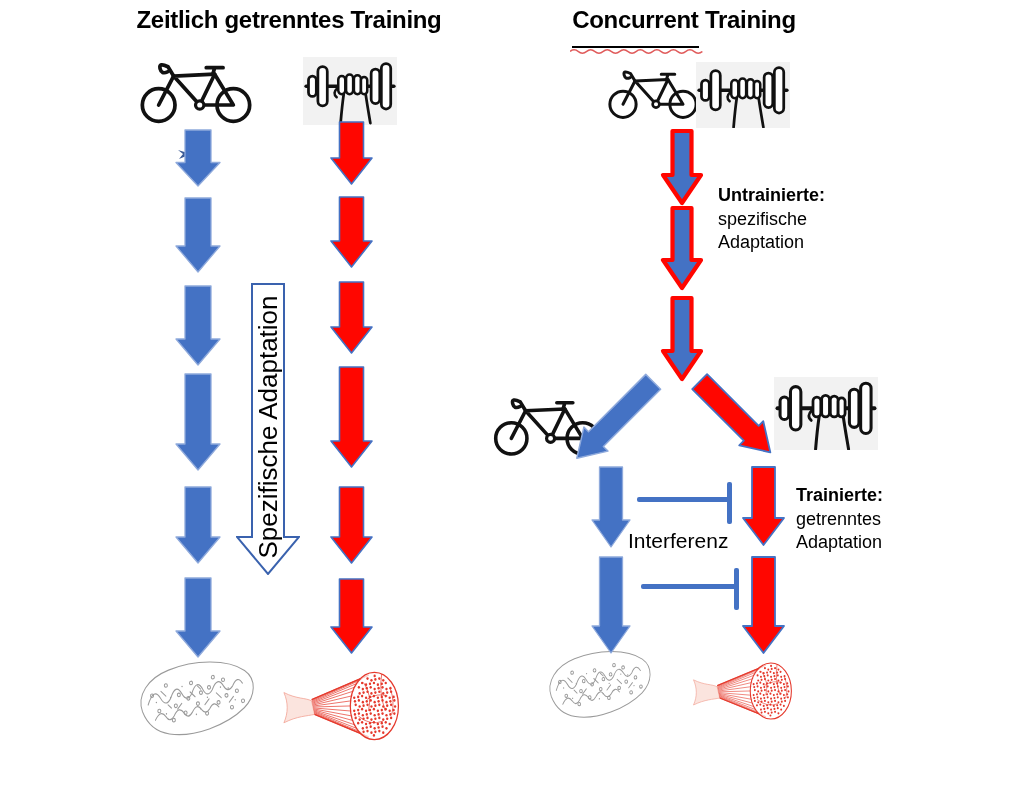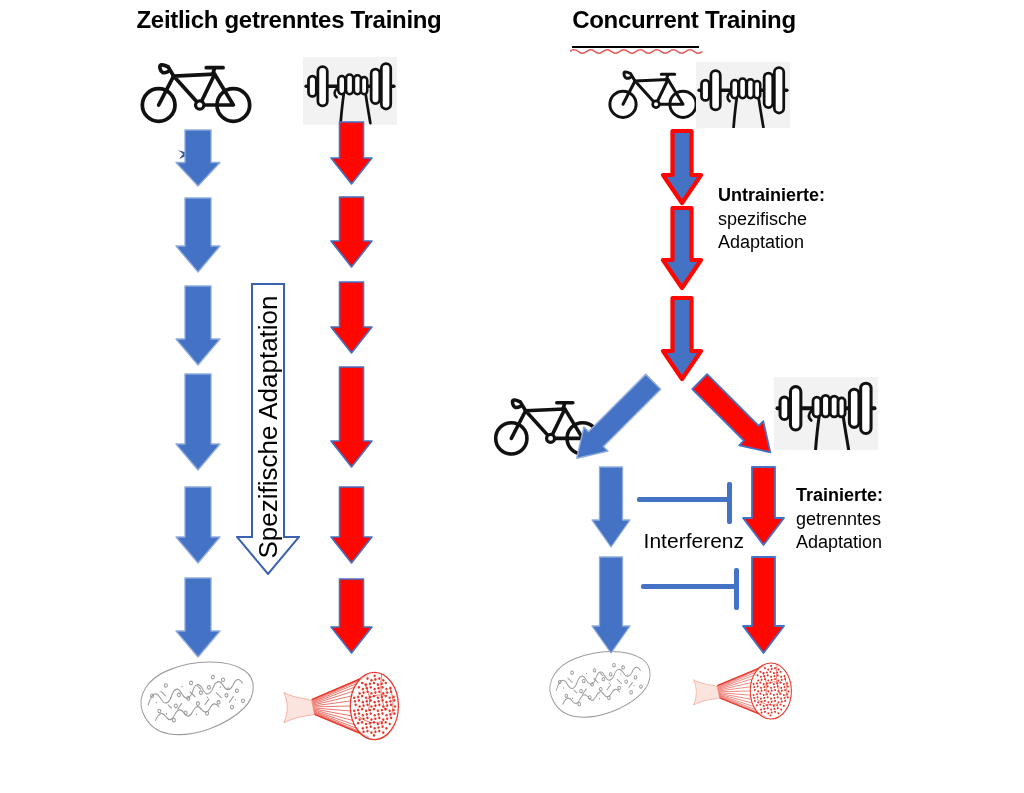--- a/index.html
+++ b/index.html
@@ -3,21 +3,21 @@
 <meta charset="utf-8">
 <style>
   html,body{margin:0;padding:0;background:#fff;}
   .canvas{position:relative;width:1024px;height:784px;background:#ffffff;overflow:hidden;
           font-family:"Liberation Sans",sans-serif;color:#000;}
   .abs{position:absolute;}
   .title{font-size:24px;font-weight:700;text-align:center;white-space:nowrap;letter-spacing:-0.3px;}
   .uword{position:relative;display:inline-block;border-bottom:2.5px solid #000;padding-bottom:12px;}
   .note{font-size:18px;line-height:23.5px;}
   .note .bold{font-weight:700;}
-  .interference{font-size:21px;text-align:right;white-space:nowrap;}
+  .interference{font-size:21px;text-align:left;white-space:nowrap;}
   .rot-label{font-size:26px;line-height:26px;white-space:nowrap;text-align:center;
              transform:rotate(-90deg);}
   .hbar,.vbar{background:var(--inhibit);border-radius:2px;}
   .iconbox{display:flex;align-items:center;justify-content:center;}
   .graybg{background:#f2f2f2;}
   svg{display:block;}
 </style>
 </head>
 <body>
 

